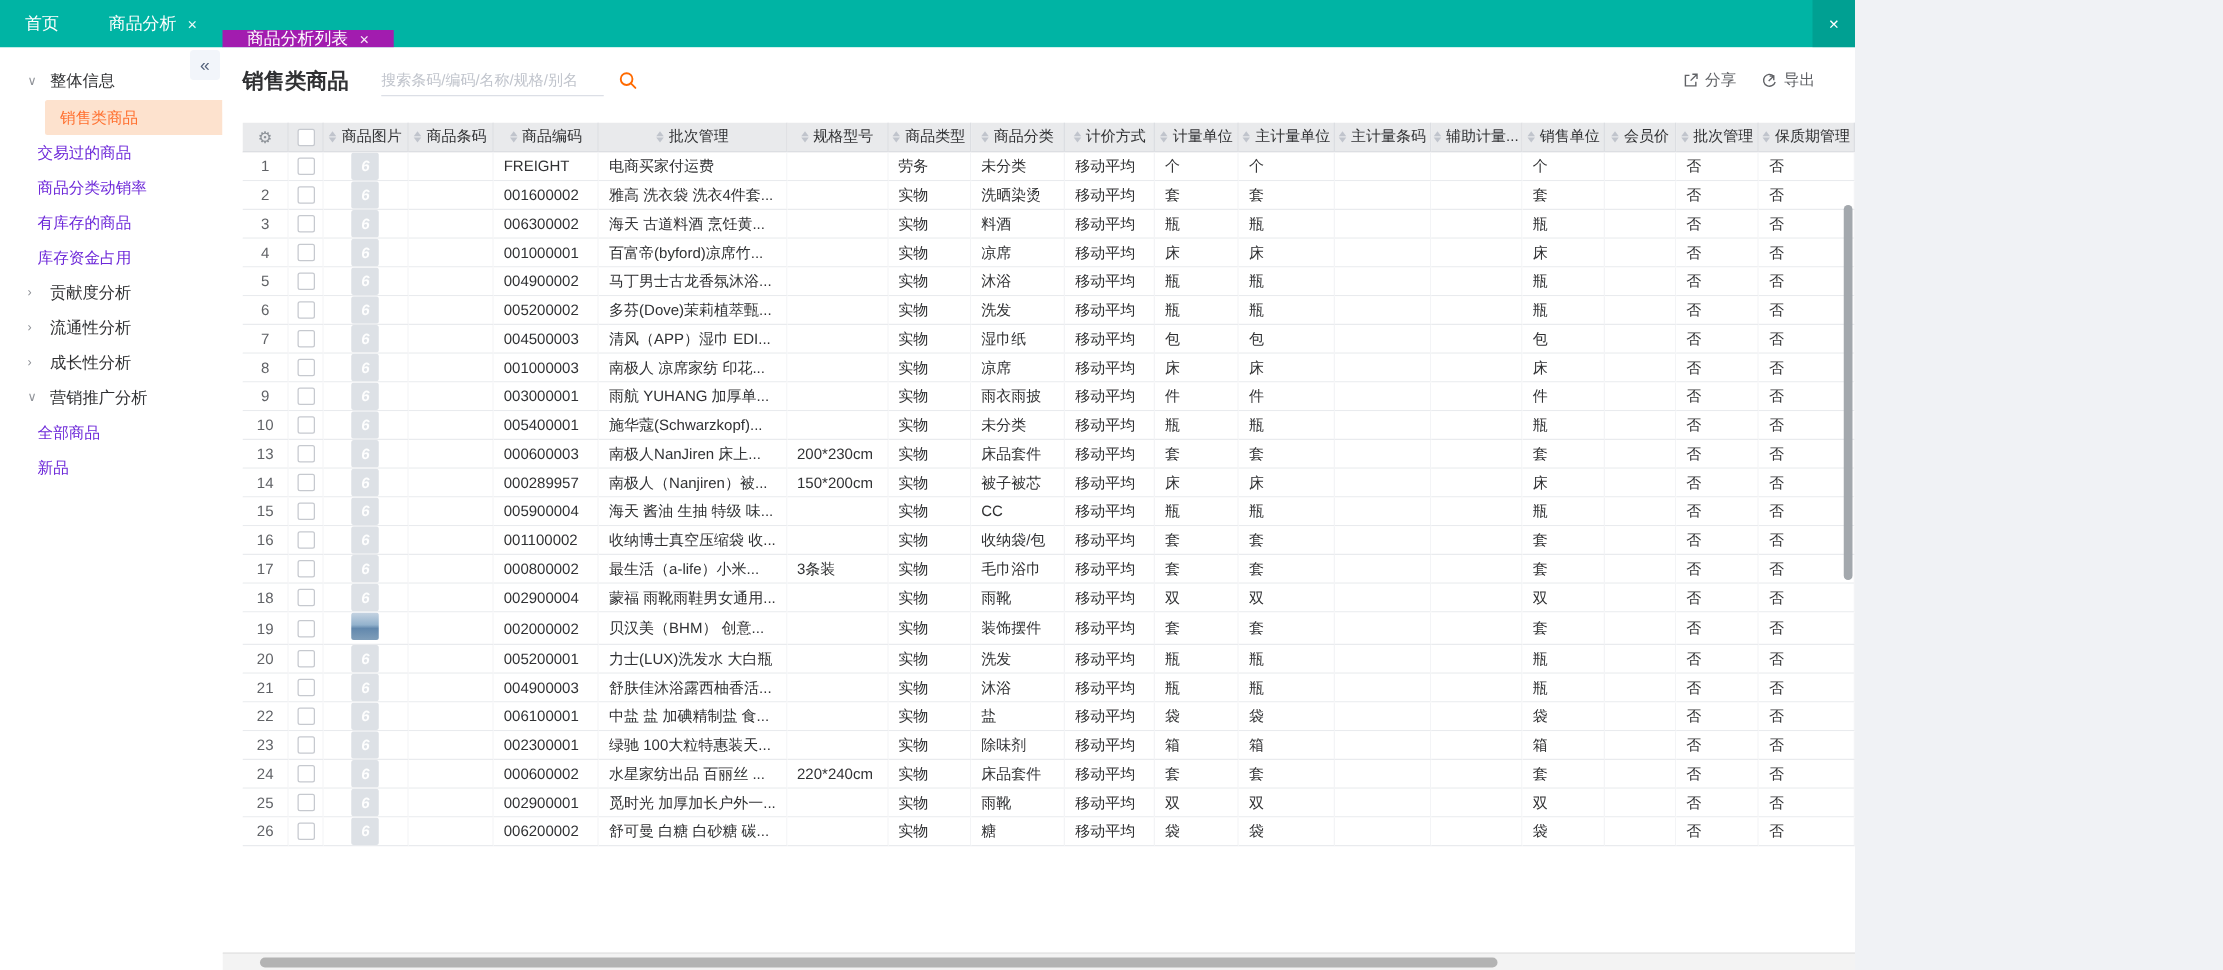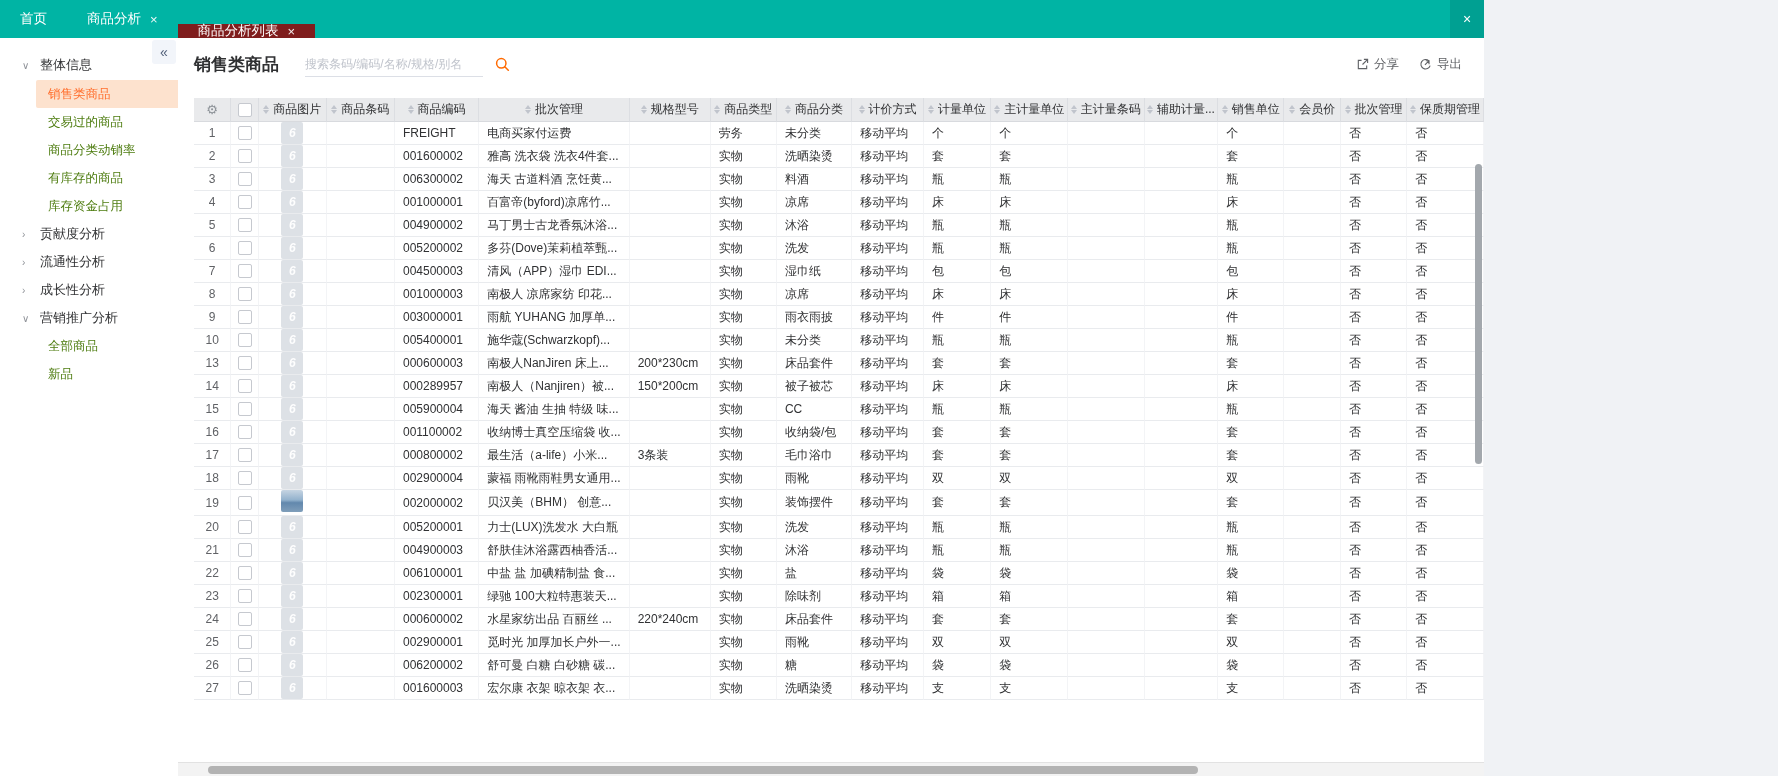--- a/index.html
+++ b/index.html
@@ -3,45 +3,45 @@
 <meta charset="utf-8">
 <style>
   * { margin:0; padding:0; box-sizing:border-box; }
   html,body { width:1778px; height:776px; overflow:hidden; }
   body { font-family:"Liberation Sans","DejaVu Sans",sans-serif; background:#f0f2f5; }
   .app { position:relative; width:1484px; height:776px; background:#fff; overflow:hidden; }
 
   
   .tabbar { position:relative; height:38px; background:#00b4a4; display:flex; align-items:stretch; color:#fff; }
   .tab { display:flex; align-items:center; padding:0 20px; font-size:13.5px; cursor:pointer; white-space:nowrap; }
-  .tab.active { background:#7f1d1d;margin-top:24px; }
+  .tab.active { background:#a21caf;margin-top:24px; }
   .tab-close { margin-left:9px; font-size:13px; opacity:.92; line-height:1; }
   .tabbar-right { position:absolute; right:0; top:0; width:34px; height:38px; background:#00a092; display:flex; align-items:center; justify-content:center; font-size:14px; }
 
   
   .body-row { display:flex; height:738px; }
   .sidebar { width:178px; background:#fff; flex:none; position:relative; padding-top:12px; }
   .main { flex:1; position:relative; background:#fff; overflow:hidden; }
 
   
   .side-head { position:relative; height:30px; display:flex; align-items:center; padding-left:22px; font-size:13px; color:#303133; }
   .side-caret { color:#909399; font-size:10px; margin-right:8px; width:10px; display:inline-block; }
   .collapse-btn { position:absolute; right:2px; top:2px; width:24px; height:24px; border:none; background:#f2f5fa; color:#52607a; border-radius:3px; font-size:14px; line-height:24px; text-align:center; cursor:pointer; }
   .side-group { height:28px; display:flex; align-items:center; padding-left:22px; font-size:13px; color:#303133; cursor:pointer; }
-  .side-item { height:28px; display:flex; align-items:center; padding-left:48px; font-size:12.5px; color:#4d7c0f; cursor:pointer; }
+  .side-item { height:28px; display:flex; align-items:center; padding-left:30px; font-size:12.5px; color:#6d28d9; cursor:pointer; }
   .side-item.active { margin-left:36px; padding-left:12px; background:#fde2ce; color:#ff6f2e; border-radius:2px 0 0 2px; }
 
   
   .toolbar { height:52px; display:flex; align-items:center; padding-left:16px; background:#fff; }
   .page-title { font-size:17px; font-weight:bold; color:#303133; margin-right:26px; }
   .search-box { display:flex; align-items:center; }
   .search-input { width:178px; border:none; border-bottom:1px solid #dcdfe6; font-size:12px; padding:5px 0; color:#606266; outline:none; background:transparent; font-family:inherit; }
   .search-input::placeholder { color:#c0c4cc; }
   .search-icon { margin-left:12px; cursor:pointer; display:flex; }
-  .toolbar-actions { margin-left:auto; margin-right:22px; display:flex; gap:20px; font-size:12.5px; color:#606266; }
+  .toolbar-actions { margin-left:auto; margin-right:32px; display:flex; gap:20px; font-size:12.5px; color:#606266; }
   .tool-link { display:flex; align-items:center; gap:5px; cursor:pointer; }
 
   
   .table-zone { position:absolute; top:60px; left:16px; right:0; bottom:0; overflow:hidden; }
   table { border-collapse:separate; border-spacing:0; table-layout:fixed; }
   th { height:24px; background:#e9eaec; font-size:12px; font-weight:normal; color:#303133; border-right:1px solid #dcdee2; border-bottom:1px solid #d8dade; padding:0; white-space:nowrap; overflow:hidden; }
   .th-inner { display:flex; align-items:center; justify-content:center; gap:4px; height:100%; }
   .sorter { display:inline-flex; flex-direction:column; gap:1px; }
   .sorter i { width:0; height:0; border-left:3.5px solid transparent; border-right:3.5px solid transparent; display:block; }
   .sorter .up { border-bottom:4px solid #c0c4cc; }
@@ -817,40 +817,20 @@
                 <td>移动平均</td>
                 <td>袋</td>
                 <td>袋</td>
                 <td></td>
                 <td></td>
                 <td>袋</td>
                 <td></td>
                 <td>否</td>
                 <td>否</td>
               </tr>
-              <tr>
-                <td class="rownum">27</td>
-                <td class="center"><span class="cbx"></span></td>
-                <td class="center"><span class="img-ph">6</span></td>
-                <td></td>
-                <td>001600003</td>
-                <td>宏尔康 衣架 晾衣架 衣...</td>
-                <td></td>
-                <td>实物</td>
-                <td>洗晒染烫</td>
-                <td>移动平均</td>
-                <td>支</td>
-                <td>支</td>
-                <td></td>
-                <td></td>
-                <td>支</td>
-                <td></td>
-                <td>否</td>
-                <td>否</td>
-              </tr>
             </tbody>
         </table>
       </div>
 
       <div class="vscroll">
           <div class="vthumb"></div>
         </div>
       <div class="hscroll">
           <div class="hthumb"></div>
         </div>

